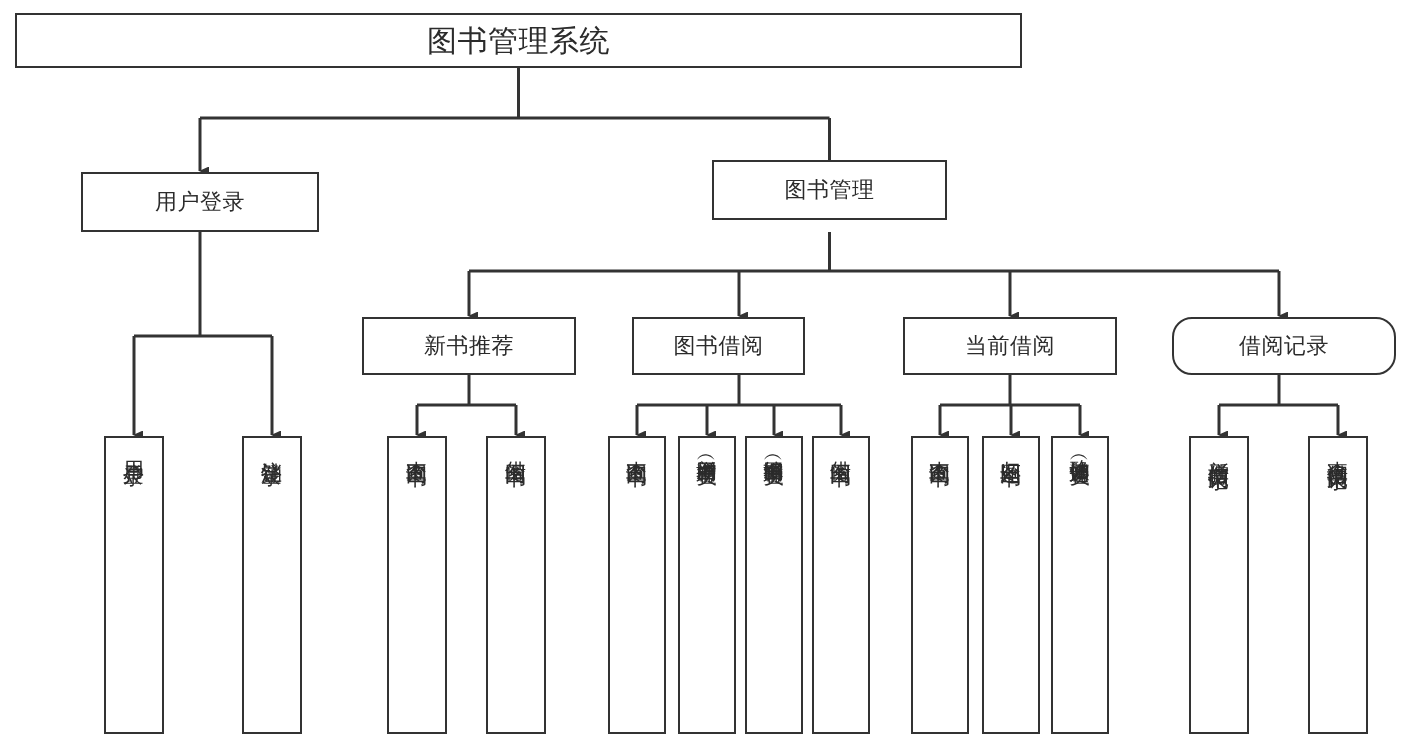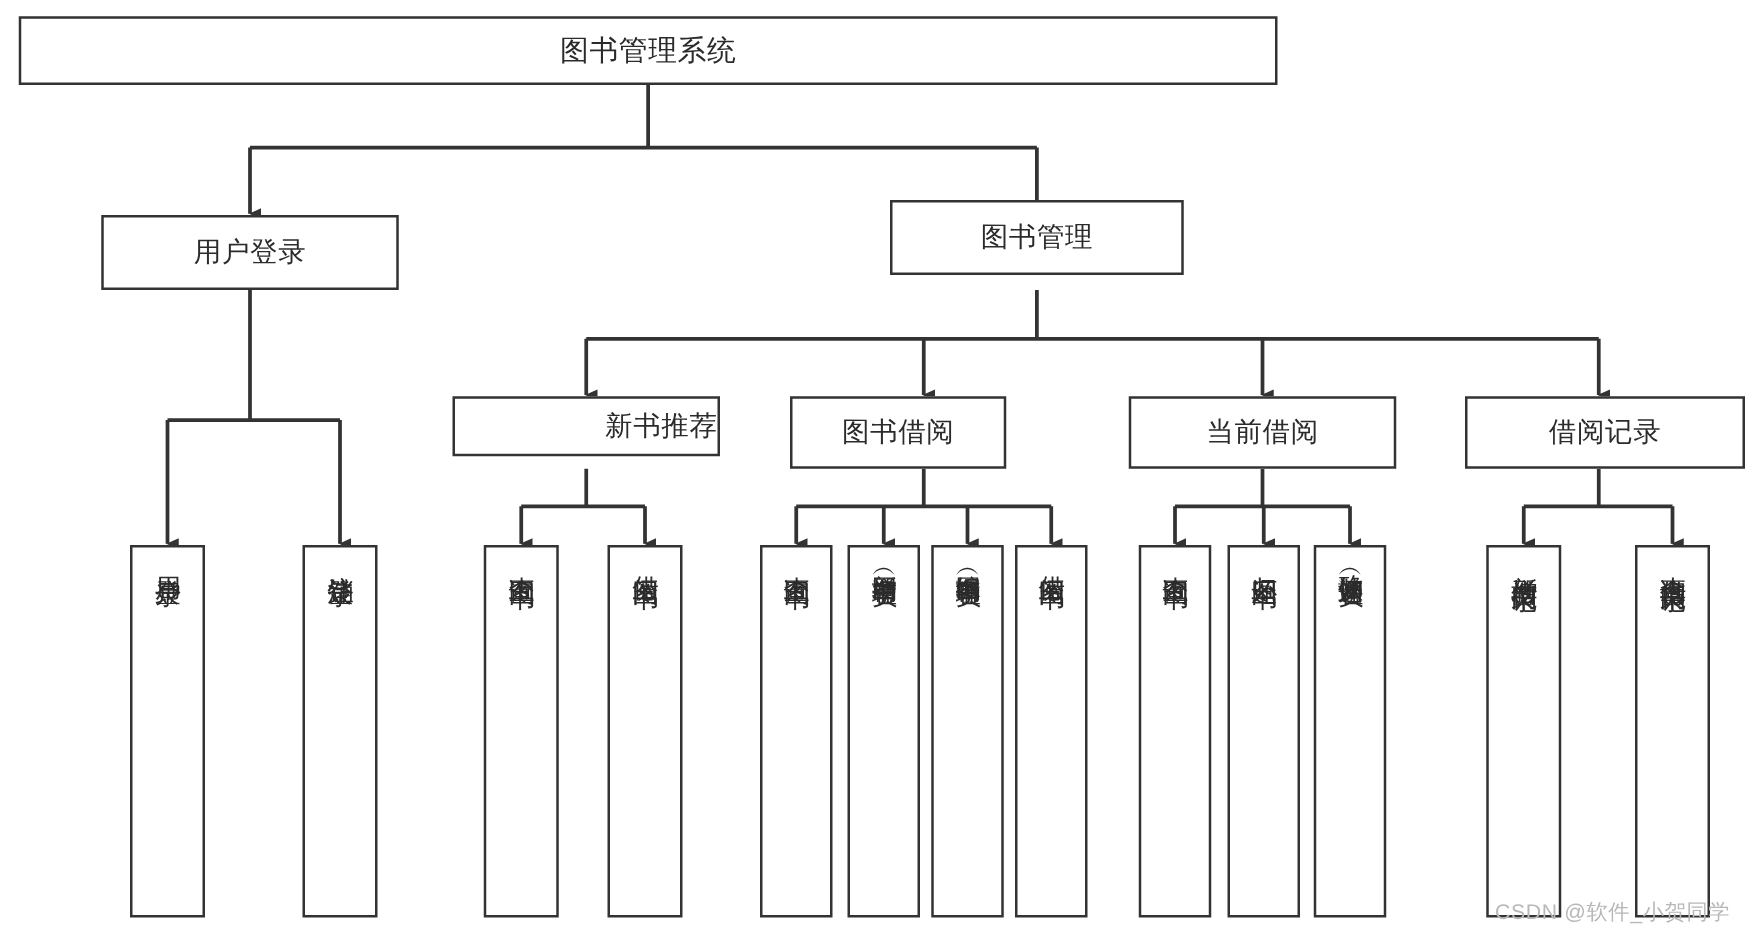--- a/index.html
+++ b/index.html
@@ -42,21 +42,21 @@
     color: #2b2b2b;
     line-height: 1.18;
     letter-spacing: 0.5px;
   }
   
   .node.horiz .node-label {
     writing-mode: horizontal-tb;
     font-size: 22px;
   }
   .node.root .node-label {
-    font-size: 23px;
+    font-size: 30px;
   }
   
   .node.vert {
     align-items: flex-start;
     justify-content: center;
     padding-top: 6px;
   }
   .node.vert .node-label {
     writing-mode: vertical-rl;
     text-orientation: upright;
@@ -130,30 +130,30 @@
     <span class="node-label">图书管理系统</span>
   </div>
 
   <div class="node horiz" style="left: 81px; top: 172px; width: 238px; height: 60px;">
     <span class="node-label">用户登录</span>
   </div>
   <div class="node horiz" style="left: 712px; top: 160px; width: 235px; height: 60px;">
     <span class="node-label">图书管理</span>
   </div>
 
-  <div class="node horiz" style="left: 362px; top: 317px; width: 214px; height: 48px; justify-content: flex-end;">
+  <div class="node horiz" style="left: 362px; top: 317px; width: 214px; height: 58px;">
     <span class="node-label">新书推荐</span>
   </div>
   <div class="node horiz" style="left: 632px; top: 317px; width: 173px; height: 58px;">
     <span class="node-label">图书借阅</span>
   </div>
   <div class="node horiz" style="left: 903px; top: 317px; width: 214px; height: 58px;">
     <span class="node-label">当前借阅</span>
   </div>
-  <div class="node horiz" style="left: 1172px; top: 317px; width: 224px; height: 58px;">
+  <div class="node horiz" style="left: 1172px; top: 317px; width: 224px; height: 58px; border-radius: 20px;">
     <span class="node-label">借阅记录</span>
   </div>
 
   <div class="node vert" style="left: 104px; top: 436px; width: 60px; height: 298px;">
     <span class="node-label">用户登录</span>
   </div>
   <div class="node vert" style="left: 242px; top: 436px; width: 60px; height: 298px;">
     <span class="node-label">注销登录</span>
   </div>
   <div class="node vert" style="left: 387px; top: 436px; width: 60px; height: 298px;">
@@ -183,15 +183,14 @@
   <div class="node vert tall-text" style="left: 1051px; top: 436px; width: 58px; height: 298px;">
     <span class="node-label">确认归还（管理员）</span>
   </div>
   <div class="node vert" style="left: 1189px; top: 436px; width: 60px; height: 298px;">
     <span class="node-label">新增借阅记录</span>
   </div>
   <div class="node vert" style="left: 1308px; top: 436px; width: 60px; height: 298px;">
     <span class="node-label">查询借阅记录</span>
   </div>
 
-  <div class="watermark" style="left: 1196px; top: 718px; color: rgb(184, 184, 184);">CSDN @软件_小贺同学</div>
 
 </div>
 
 </body></html>

